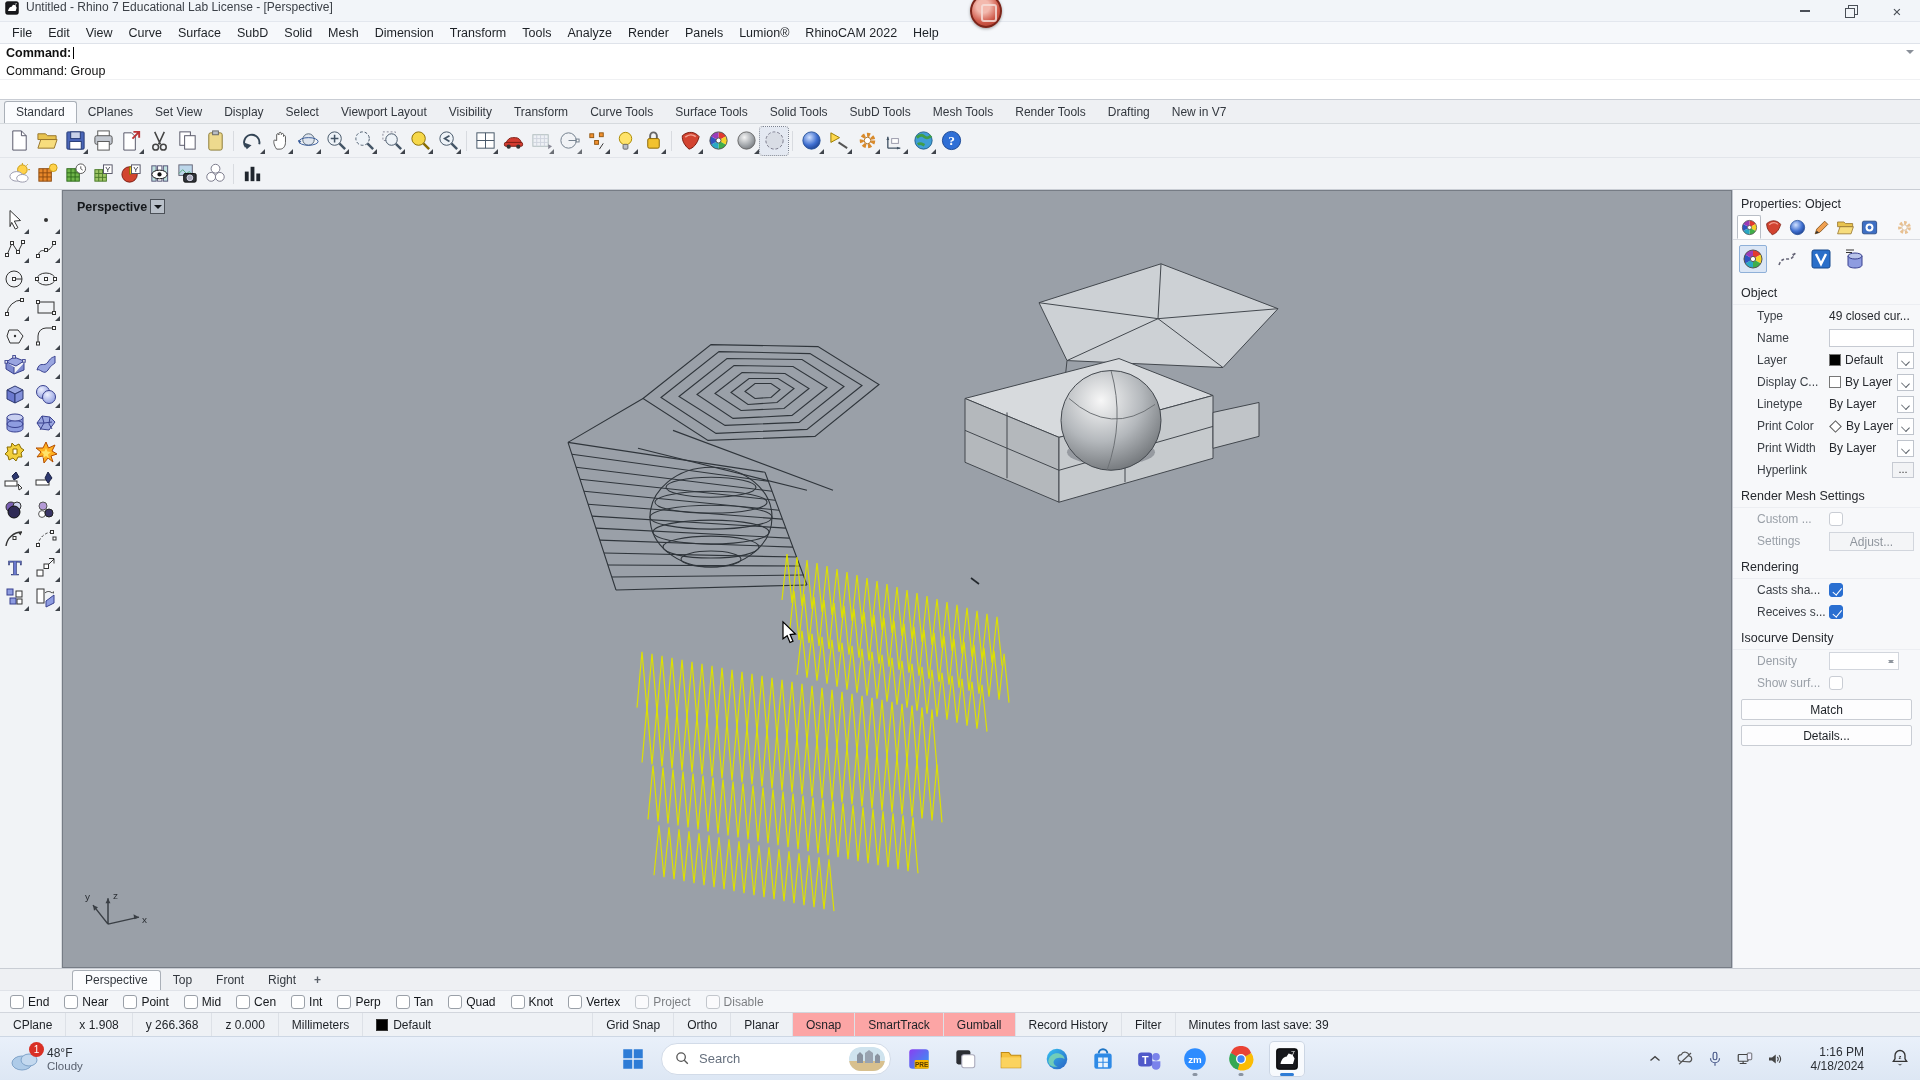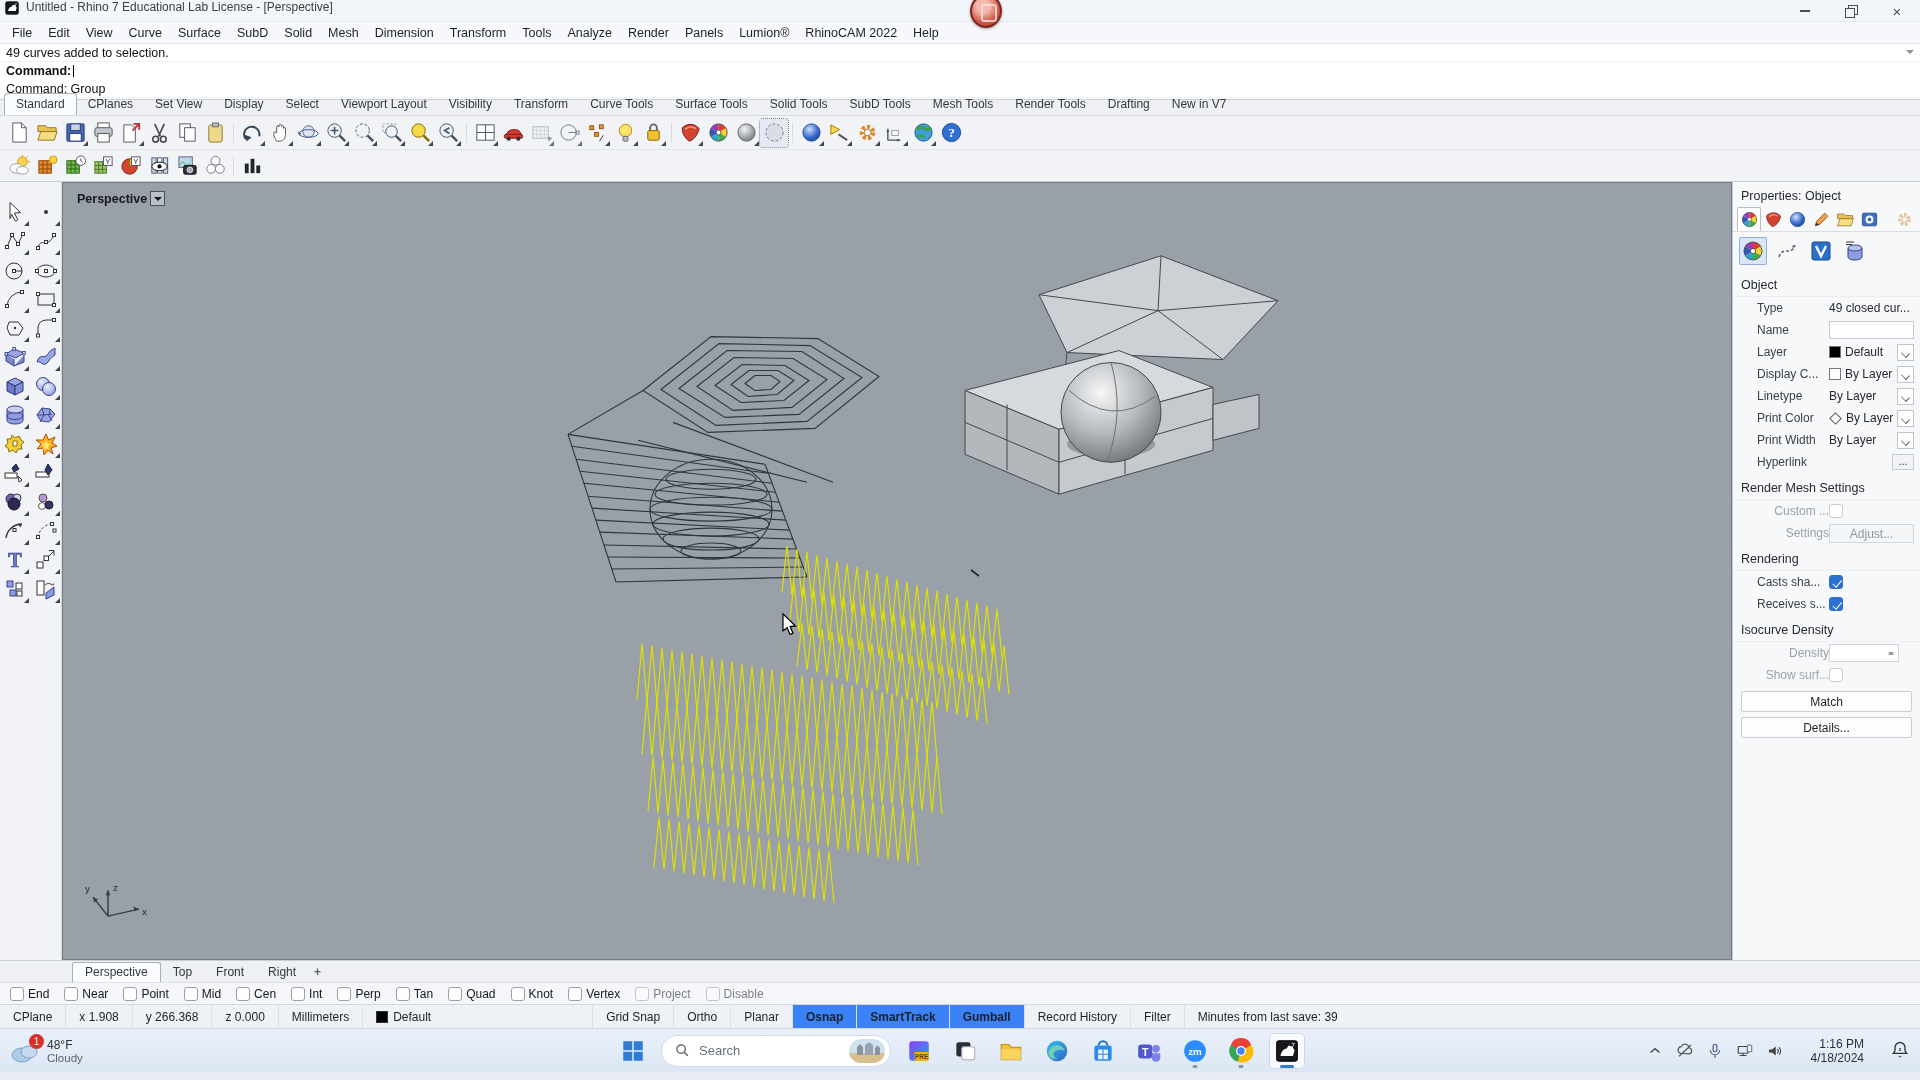--- a/index.html
+++ b/index.html
@@ -23,21 +23,21 @@
   .menubar{height:22px;background:#f6f8fb;display:flex;align-items:center;padding-left:4px;border-bottom:1px solid #dfe3ea;}
   .menu-item{padding:0 8px;font-size:12.5px;color:#1d2126;cursor:default;}
 
   .cmdarea{height:56px;background:#fff;border-bottom:1px solid #c9cdd4;position:relative;}
   .cmdline{height:18px;line-height:18px;padding-left:6px;font-size:12.5px;color:#111;border-bottom:1px solid #f0f1f3;}
   .cmdline.prompt{font-weight:bold;border-bottom:none;}
   .caret{display:inline-block;width:1px;height:12px;background:#000;vertical-align:-2px;margin-left:2px;}
   .cmd-expand{position:absolute;right:4px;top:4px;width:12px;height:10px;}
   .cmd-expand::after{content:"";position:absolute;left:2px;top:2px;border:4px solid transparent;border-top-color:#8a9099;}
 
-  .tabrow{height:16px;background:#eef0f3;display:flex;align-items:flex-end;padding-left:4px;border-bottom:1px solid #d6dade;position:relative;}
+  .tabrow{height:24px;background:#eef0f3;display:flex;align-items:flex-end;padding-left:4px;border-bottom:1px solid #d6dade;position:relative;}
   .ttab{padding:3px 11px 4px;font-size:12px;color:#33383f;cursor:default;}
   .ttab.active{background:#fbfcfe;border:1px solid #aab0b8;border-bottom:none;border-radius:3px 3px 0 0;}
 
   .tbrow{display:flex;align-items:center;background:#f1f3f6;padding-left:5px;}
   .tb1{height:34px;border-bottom:1px solid #e2e5ea;}
   .tb2{height:32px;border-bottom:1px solid #c9cdd4;}
   .tbi{position:relative;width:28px;height:28px;display:flex;align-items:center;justify-content:center;border-radius:3px;cursor:default;}
   .tbi svg{width:23px;height:23px;}
   .tbi.fly::after{content:"";position:absolute;right:1px;bottom:1px;border-style:solid;border-width:0 0 5px 5px;border-color:transparent transparent #3f444b transparent;}
   .tbi.sep{margin-left:9px;}
@@ -67,21 +67,21 @@
   .ptab.active{background:#fff;border:1px solid #b9bec6;border-bottom:1px solid #fff;border-radius:2px 2px 0 0;}
   .ptab.end{margin-left:auto;}
   .ptab.dim{opacity:.5;}
   .psubtabs{display:flex;align-items:center;gap:6px;padding:5px 6px;}
   .psub{width:28px;height:28px;display:flex;align-items:center;justify-content:center;border-radius:2px;}
   .psub svg{width:24px;height:24px;}
   .psub.active{background:#dbe6f5;border:1px solid #8fb0d8;}
   .phdr{padding:8px 0 4px 8px;color:#26292e;font-size:12.5px;border-bottom:1px solid #eceef2;}
   .prow{display:flex;align-items:center;height:22px;padding:0 6px 0 24px;}
   .prow .lbl{width:72px;color:#3c4147;flex:none;white-space:nowrap;overflow:hidden;}
-  .prow .lbl.dim2{color:#9aa0a8;text-align:right;}
+  .prow .lbl.dim2{color:#9aa0a8;}
   .prow .val{flex:1;display:flex;align-items:center;min-width:0;white-space:nowrap;}
   .prow .val.txt{color:#26292e;}
   .pinput{flex:1;height:18px;background:#fff;border:1px solid #c6cad2;}
   .sw{width:12px;height:12px;border:1px solid #777;margin-right:4px;flex:none;}
   .sw.black{background:#000;}
   .sw.white{background:#fff;}
   .diamond{width:9px;height:9px;border:1px solid #555;transform:rotate(45deg);margin:0 6px 0 2px;flex:none;background:#fff;}
   .dd{width:17px;height:17px;border:1px solid #bfc4cc;background:#fff;position:relative;flex:none;margin-left:3px;}
   .dd::after{content:"";position:absolute;left:4px;top:5px;width:6px;height:6px;border-right:1.4px solid #5a6068;border-bottom:1.4px solid #5a6068;transform:rotate(45deg) scale(1,.8);}
   .dotbtn{margin-left:auto;width:22px;height:16px;background:#f2f3f5;border:1px solid #c6cad2;font-size:11px;line-height:12px;text-align:center;color:#333;}
@@ -102,21 +102,21 @@
   .vtab.plus{color:#5a6068;font-weight:bold;padding:2px 6px 3px;}
 
   .osnapbar{height:22px;background:#f4f6f9;display:flex;align-items:center;gap:15px;padding-left:10px;border-top:1px solid #e0e3e9;}
   .os{display:flex;align-items:center;gap:4px;cursor:default;}
   .os .oslbl{font-size:12px;color:#15181c;}
   .os.dim{opacity:.55;}
   .os .cb{border-radius:3px;}
 
   .statusbar{height:24px;background:#eef1f5;border-top:1px solid #d2d6dd;display:flex;align-items:stretch;font-size:12px;color:#1d2126;}
   .scell{display:flex;align-items:center;justify-content:center;padding:0 13px;border-right:1px solid #dde1e7;white-space:nowrap;cursor:default;}
-  .scell.bold{font-weight:bold;background:#3b82f6;}
+  .scell.bold{font-weight:normal;background:#fca5a5;}
   .scell.grow{min-width:230px;justify-content:flex-start;}
   .scell.grow2{flex:1;justify-content:flex-start;border-right:none;}
   .st-sw{display:none;width:12px;height:12px;background:#000;border:1px solid #333;margin-right:5px;}
   .scell.swatch .st-sw{display:inline-block;}
 
   
   .taskbar{height:44px;background:linear-gradient(#e9f0fa,#dde7f4);border-top:1px solid #cdd7e4;position:relative;display:flex;align-items:center;}
   .weather{position:absolute;left:10px;top:0;height:44px;display:flex;align-items:center;gap:7px;cursor:default;}
   .wicon{position:relative;width:30px;height:26px;}
   .wicon svg{width:30px;height:26px;}
@@ -660,21 +660,20 @@
     <span class="menu-item">Tools</span>
     <span class="menu-item">Analyze</span>
     <span class="menu-item">Render</span>
     <span class="menu-item">Panels</span>
     <span class="menu-item">Lumion®</span>
     <span class="menu-item">RhinoCAM 2022</span>
     <span class="menu-item">Help</span>
   </div>
 
 <div class="cmdarea">
-  <div class="cmdline">49 curves added to selection.</div>
   <div class="cmdline prompt"><span>Command:</span><span class="caret"></span></div>
   <div class="cmdline">Command: Group</div>
   <div class="cmd-expand"></div>
 </div>
 
 <div class="tabrow">
 
 <span class="ttab active">Standard</span>
     <span class="ttab">CPlanes</span>
     <span class="ttab">Set View</span>

